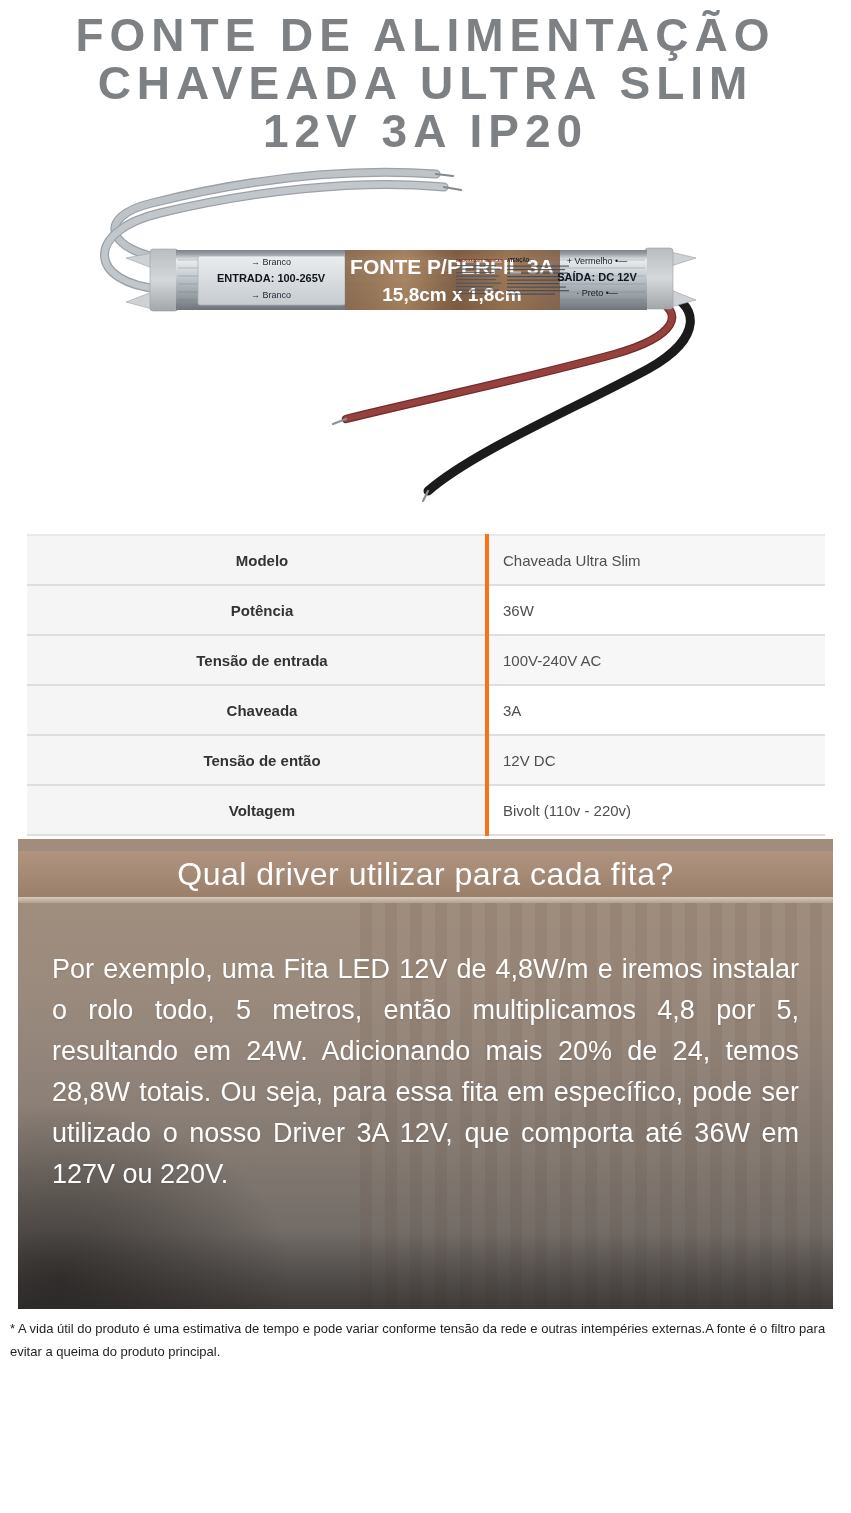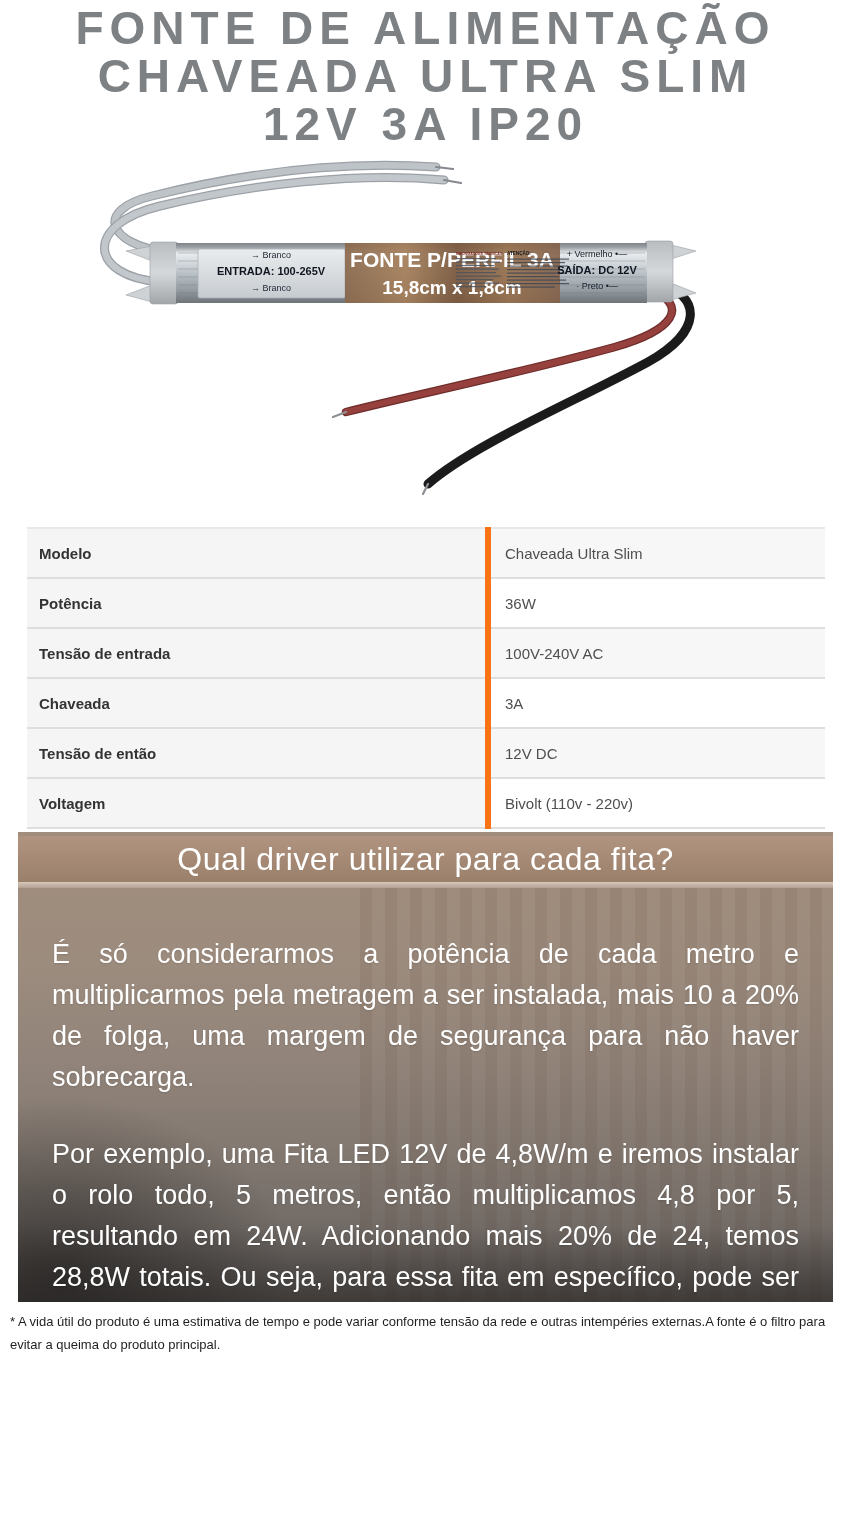--- a/index.html
+++ b/index.html
@@ -3,41 +3,41 @@
 <meta charset="utf-8">
 <style>
   html,body { margin:0; padding:0; }
   body {
     width:851px; height:1513px; background:#ffffff; overflow:hidden;
     font-family:"Liberation Sans", sans-serif;
   }
 
   
   .page-title {
-    margin:0; padding-top:4px; text-align:center;
+    margin:0; padding-top:11px; text-align:center;
     font-size:46px; line-height:48px; font-weight:bold;
     letter-spacing:6px; color:#7e8184;
   }
   .page-title span { display:block; }
 
   
   .figure { position:relative; height:367px; margin-top:6px; }
   .figure svg { position:absolute; left:0; top:0; }
   .figure text { font-family:"Liberation Sans", sans-serif; }
 
   
   table.specs {
     border-collapse:collapse; table-layout:fixed;
     margin:6px 0 0 27px; width:798px;
   }
   table.specs th {
-    width:446px; height:48px; text-align:left; vertical-align:middle;
+    width:446px; height:48px; text-align:center; vertical-align:middle;
     font-size:15px; font-weight:bold; color:#333333;
     background:#f5f5f5; padding:0 0 0 12px;
-    border-right:6px solid #f97316; border-bottom:2px solid #dedede;
+    border-right:4px solid #f97316; border-bottom:2px solid #dedede;
   }
   table.specs td {
     height:48px; vertical-align:middle;
     font-size:15px; color:#4f4f4f; background:#ffffff;
     padding:0 0 0 14px; border-bottom:2px solid #dedede;
   }
   table.specs tr:nth-child(odd) td { background:#f7f7f7; }
   table.specs tr:first-child th, table.specs tr:first-child td { border-top:2px solid #e8e8e8; }
 
   
@@ -61,21 +61,21 @@
     content:""; position:absolute; inset:0;
     background:
       radial-gradient(ellipse 42% 55% at 5% 94%, rgba(28,26,25,0.62), rgba(0,0,0,0) 68%),
       linear-gradient(0deg, rgba(26,24,22,0.4) 0%, rgba(0,0,0,0) 16%);
   }
   .driver-head {
     position:relative; height:46px;
     background:linear-gradient(180deg,#b0947f 0%, #9a7f6a 100%);
   }
   .driver-head h2 {
-    margin:4px; text-align:center; font-weight:normal;
+    margin:12px; text-align:center; font-weight:normal;
     font-size:32px; line-height:46px; letter-spacing:0.5px; color:#ffffff;
   }
   .driver-stripe {
     position:relative; height:6px;
     background:linear-gradient(180deg,#d8c8b8 0%, #b2a192 100%);
   }
   .driver-body { position:relative; padding:46px 34px 0 34px; }
   .driver-body p {
     margin:0 0 36px 0; font-size:27px; line-height:41px;
     text-align:justify; text-shadow:0 1px 2px rgba(0,0,0,0.12);
@@ -241,18 +241,17 @@
   </tbody>
 </table>
 
 <section class="driver">
   <div class="driver-bg"></div>
   <div class="driver-head">
     <h2>Qual driver utilizar para cada fita?</h2>
   </div>
   <div class="driver-stripe"></div>
   <div class="driver-body">
-    <p>É só considerarmos a potência de cada metro e multiplicarmos pela metragem a ser instalada, mais 10 a 20% de folga, uma margem de segurança para não haver sobrecarga.</p>
     <p>Por exemplo, uma Fita LED 12V de 4,8W/m e iremos instalar o rolo todo, 5 metros, então multiplicamos 4,8 por 5, resultando em 24W. Adicionando mais 20% de 24, temos 28,8W totais. Ou seja, para essa fita em específico, pode ser utilizado o nosso Driver 3A 12V, que comporta até 36W em 127V ou 220V.</p>
   </div>
 </section>
 
 <p class="footnote">* A vida útil do produto é uma estimativa de tempo e pode variar conforme tensão da rede e outras intempéries externas.A fonte é o filtro para evitar a queima do produto principal.</p>
 
 </body></html>

